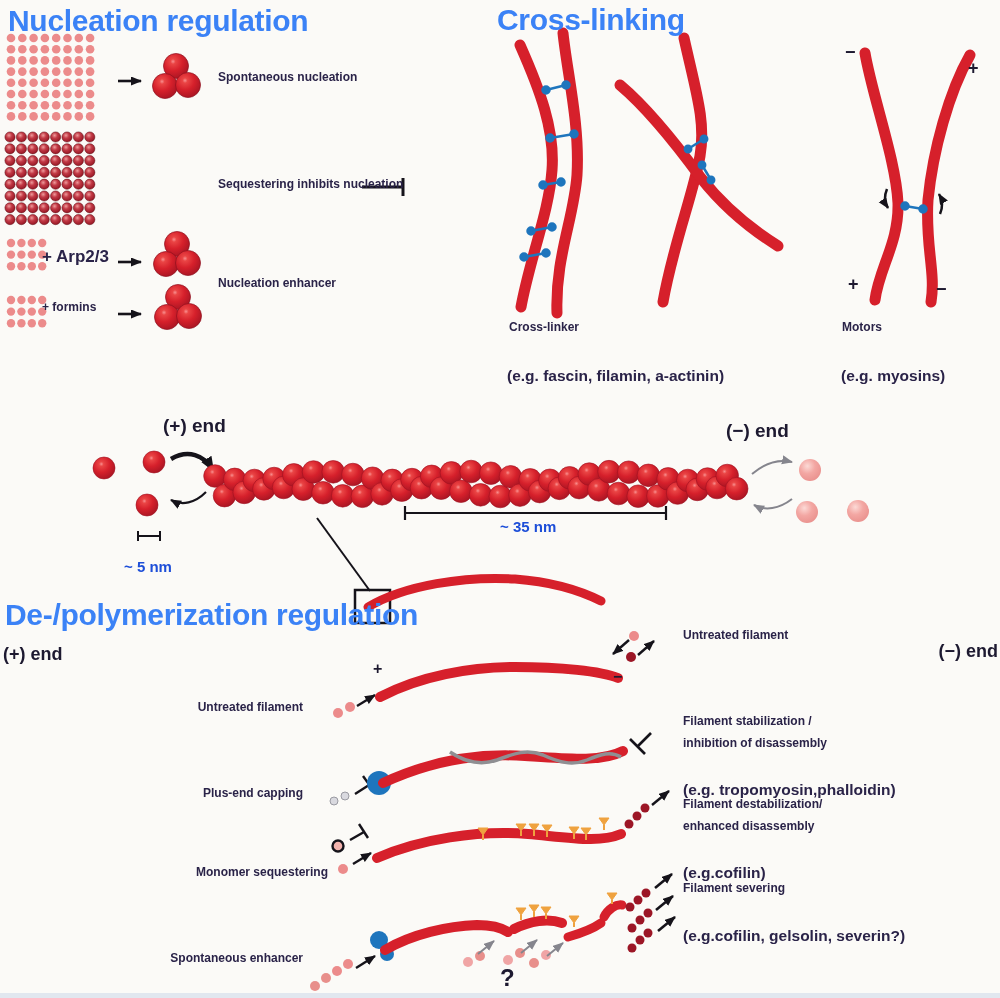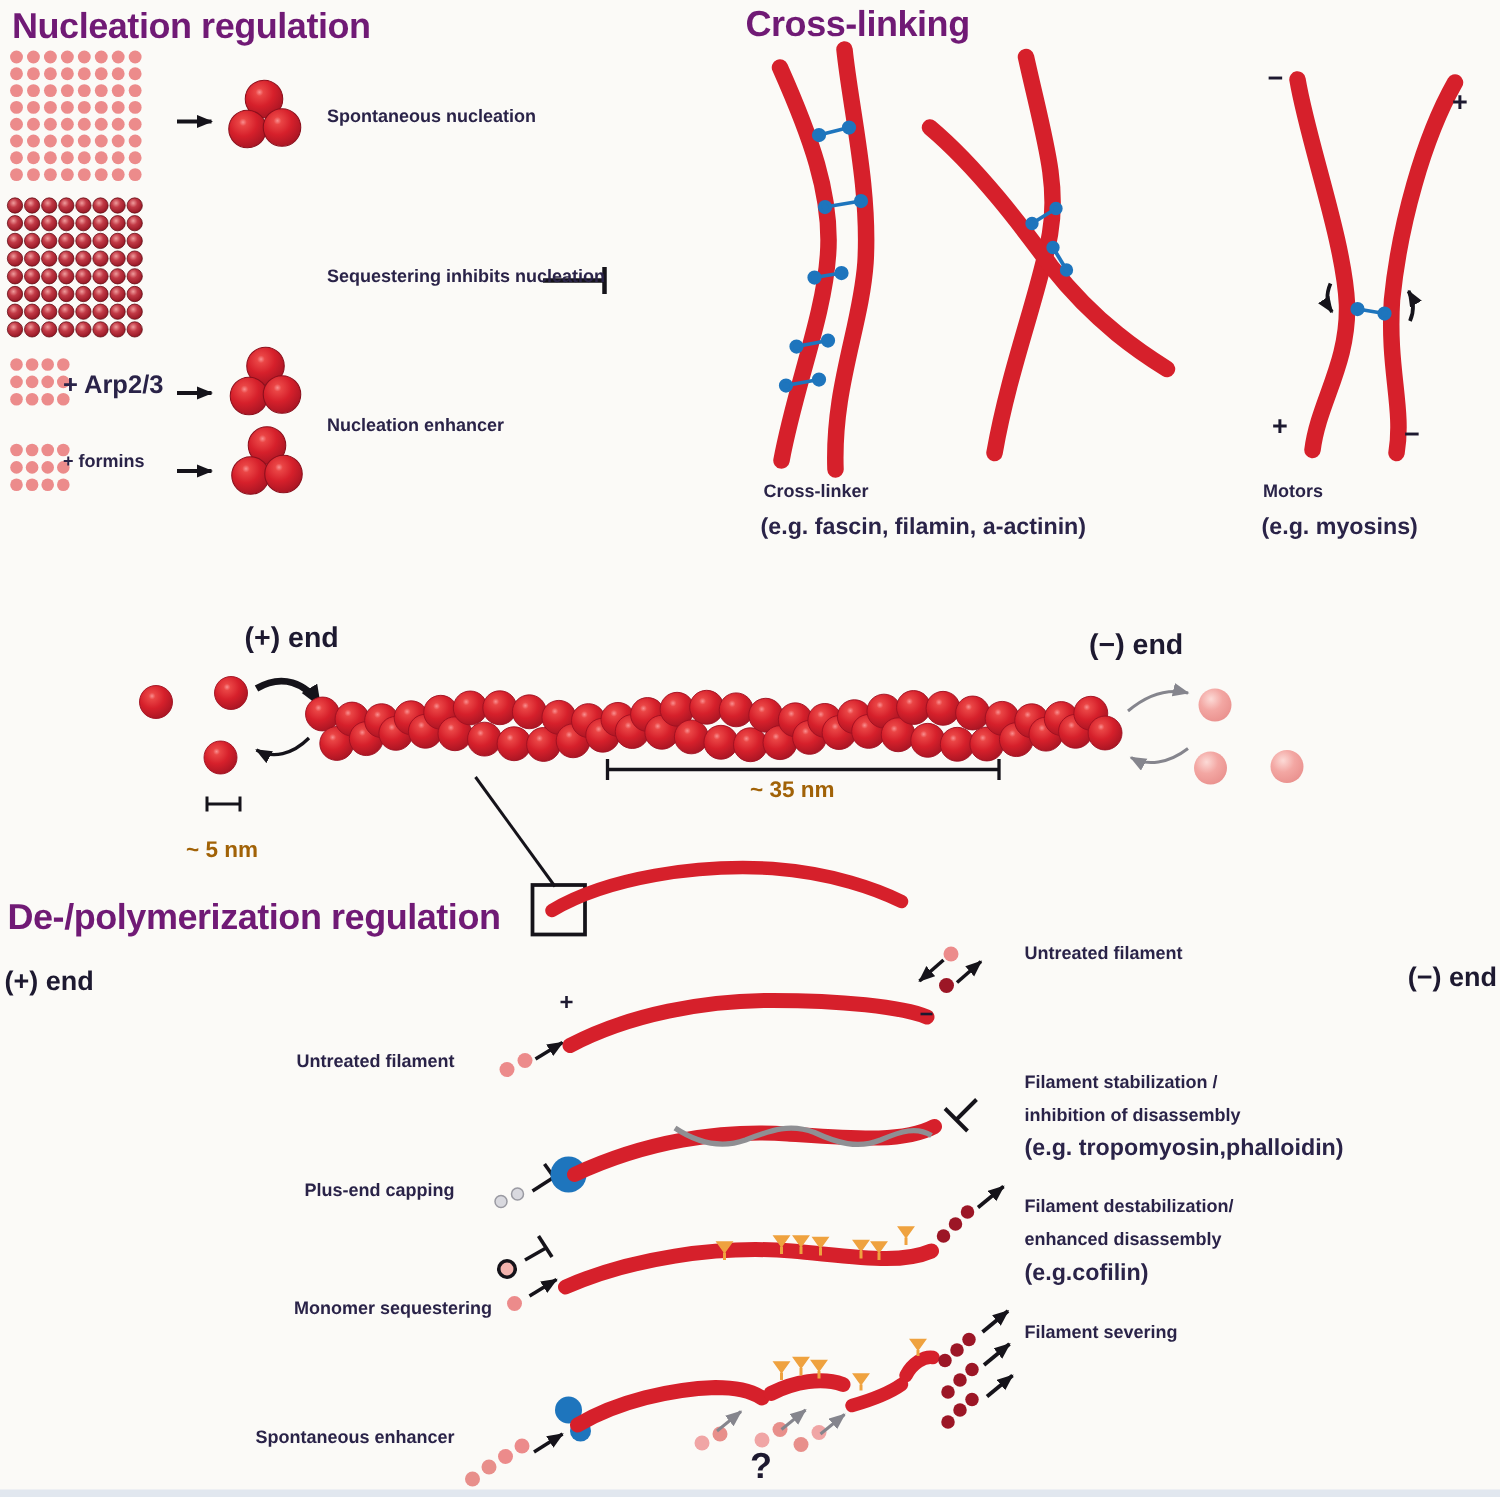--- a/index.html
+++ b/index.html
@@ -3,26 +3,26 @@
 <meta charset="utf-8">
 <title>Figure</title>
 <style>
   html,body{margin:0;padding:0;background:#e8e8e8;}
   .canvas{
     position:relative;width:1000px;height:998px;overflow:hidden;
     background:#fbfaf7;
     font-family:"Liberation Sans","DejaVu Sans",sans-serif;
   }
   .art{position:absolute;left:0;top:0;}
-  .ttl{position:absolute;font-size:24px;font-weight:600;color:#701a75;letter-spacing:-0.3px;white-space:nowrap;}
+  .ttl{position:absolute;font-size:30px;font-weight:600;color:#3b82f6;letter-spacing:-0.3px;white-space:nowrap;}
   .lbl{position:absolute;font-size:12px;font-weight:600;color:#2a2348;white-space:nowrap;}
-  .sub{position:absolute;font-size:15.5px;font-weight:600;color:#2a2348;white-space:nowrap;}
+  .sub{position:absolute;font-size:15.5px;font-weight:600;color:#2a2348;white-space:nowrap;margin-top:24px;}
   .endlbl{position:absolute;font-size:19px;font-weight:600;color:#1d1930;white-space:nowrap;}
   .sign{position:absolute;font-size:18px;font-weight:700;color:#1d1930;white-space:nowrap;}
-  .scale{position:absolute;font-size:15px;font-weight:600;color:#a16207;white-space:nowrap;}
+  .scale{position:absolute;font-size:15px;font-weight:600;color:#1d4ed8;white-space:nowrap;}
   .lcol{text-align:right;width:303px;left:0;}
   .rcol{left:683px;}
   .bottom-strip{position:absolute;left:0;right:0;bottom:0;height:5px;background:#ccd7e9;opacity:.55;}
 </style>
 </head>
 <body>
 
 <div class="canvas">
 
 <svg class="art" width="1000" height="998" viewBox="0 0 1000 998">
@@ -526,17 +526,18 @@
 <div class="lbl lcol" style="top:951px;">Spontaneous enhancer</div>
 
 <div class="lbl rcol" style="top:628px;">Untreated filament</div>
 <div class="lbl rcol" style="top:714px;">Filament stabilization /</div>
 <div class="lbl rcol" style="top:736px;">inhibition of disassembly</div>
 <div class="sub rcol" style="top:757px;">(e.g. tropomyosin,phalloidin)</div>
 <div class="lbl rcol" style="top:797px;">Filament destabilization/</div>
 <div class="lbl rcol" style="top:819px;">enhanced disassembly</div>
 <div class="sub rcol" style="top:840px;">(e.g.cofilin)</div>
 <div class="lbl rcol" style="top:881px;">Filament severing</div>
+<div class="sub rcol" style="top:903px;">(e.g.cofilin, gelsolin, severin?)</div>
 
 <div class="sign" style="left:500px;top:964px;font-size:24px;">?</div>
 
 <div class="bottom-strip"></div>
 </div>
 
 </body></html>

